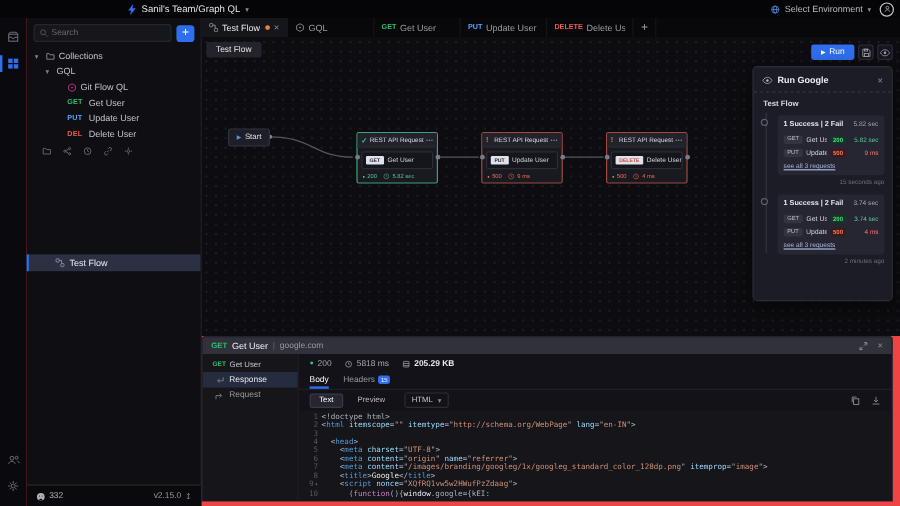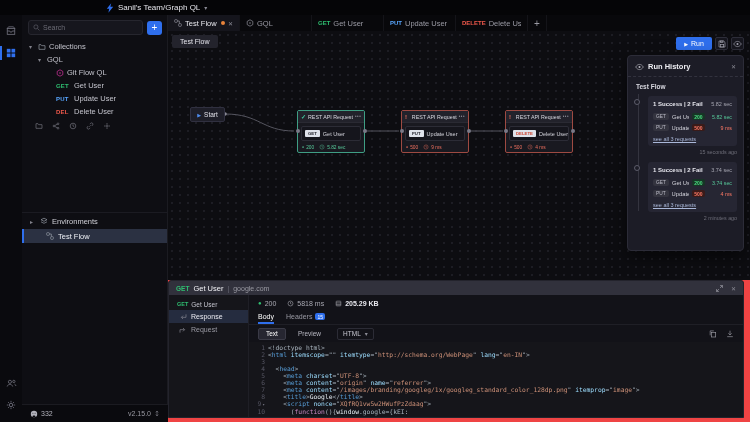--- a/index.html
+++ b/index.html
@@ -154,20 +154,39 @@
   <header id="topbar">
     <div id="ws">
       <span class="ic">
           <svg width="8" height="10" viewBox="0 0 10 12">
             <path d="M6.5 0L1 7h3l-1 5 6-7.5H5.5z" fill="#2f6fed"></path>
           </svg>
         </span>
       <span class="wsname">Sanil's Team/Graph QL</span>
       <span class="caretg">▾</span>
     </div>
+    <div id="topright">
+      <div id="envsel">
+        <span class="ic">
+            <svg width="8" height="8" viewBox="0 0 12 12">
+              <circle cx="6" cy="6" r="4.5" fill="none" stroke="currentColor"></circle>
+              <ellipse cx="6" cy="6" rx="2" ry="4.5" fill="none" stroke="currentColor"></ellipse>
+              <path d="M1.5 6h9" stroke="currentColor"></path>
+            </svg>
+          </span>
+        <span>Select Environment</span>
+        <span class="caretg">▾</span>
+      </div>
+      <div id="avatar">
+        <svg width="7" height="7" viewBox="0 0 12 12">
+            <circle cx="6" cy="4" r="2" fill="none" stroke="currentColor"></circle>
+            <path d="M2.5 10c.7-2 2-2.8 3.5-2.8S8.8 8 9.5 10" fill="none" stroke="currentColor"></path>
+          </svg>
+      </div>
+    </div>
   </header>
 
   <nav id="rail">
     <span class="railic">
         <svg width="10" height="10" viewBox="0 0 12 12">
           <rect x="1.5" y="3" width="9" height="7" fill="none" stroke="currentColor"></rect>
           <path d="M1.5 3L3 1h6l1.5 2M1.5 6h3l.8 1.4h1.4L7.5 6h3" fill="none" stroke="currentColor"></path>
         </svg>
       </span>
     <span class="railic active">
@@ -275,30 +294,20 @@
           </svg>
         </span>
       <span class="ic">
           <svg width="8" height="8" viewBox="0 0 12 12">
             <circle cx="6" cy="6" r="1.6" fill="none" stroke="currentColor"></circle>
             <path d="M6 1.5v1.8M6 8.7v1.8M1.5 6h1.8M8.7 6h1.8" stroke="currentColor"></path>
           </svg>
         </span>
     </div>
     <div id="sections">
-        <div class="secrow">
-          <span class="caret">▸</span>
-          <span class="ic ic-env">
-            <svg width="8" height="8" viewBox="0 0 12 12">
-              <path d="M6 1.8l4.5 2.3L6 6.4 1.5 4.1z" fill="none" stroke="currentColor"></path>
-              <path d="M1.5 7.2L6 9.5l4.5-2.3" fill="none" stroke="currentColor"></path>
-            </svg>
-          </span>
-          <span class="seclabel">Environments</span>
-        </div>
         <div class="secitem sel">
           <span class="ic ic-flow">
             <svg width="8" height="8" viewBox="0 0 12 12">
               <rect x="1" y="1" width="4" height="4" rx="1" fill="none" stroke="currentColor"></rect>
               <rect x="7" y="7" width="4" height="4" rx="1" fill="none" stroke="currentColor"></rect>
               <path d="M5 3h3v4" fill="none" stroke="currentColor"></path>
             </svg>
           </span>
           <span>Test Flow</span>
         </div>
@@ -476,21 +485,21 @@
         </div>
 
       <div id="runpanel">
         <div id="rphead">
           <span class="ic">
               <svg width="9" height="8" viewBox="0 0 14 10">
                 <path d="M1 5c2-3 4-4 6-4s4 1 6 4c-2 3-4 4-6 4S3 8 1 5z" fill="none" stroke="currentColor"></path>
                 <circle cx="7" cy="5" r="1.6" fill="currentColor"></circle>
               </svg>
             </span>
-          <span id="rptitle">Run History</span>
+          <span id="rptitle">Run Google</span>
           <span class="tx">✕</span>
         </div>
         <div id="rpflow">Test Flow</div>
         <div id="runs">
             <div class="run">
               <span class="tdot"></span>
               <div class="runcard">
                 <div class="runtitle">
                   <span class="rsum">1 Success | 2 Fail</span>
                   <span class="rtot">5.82 sec</span>

